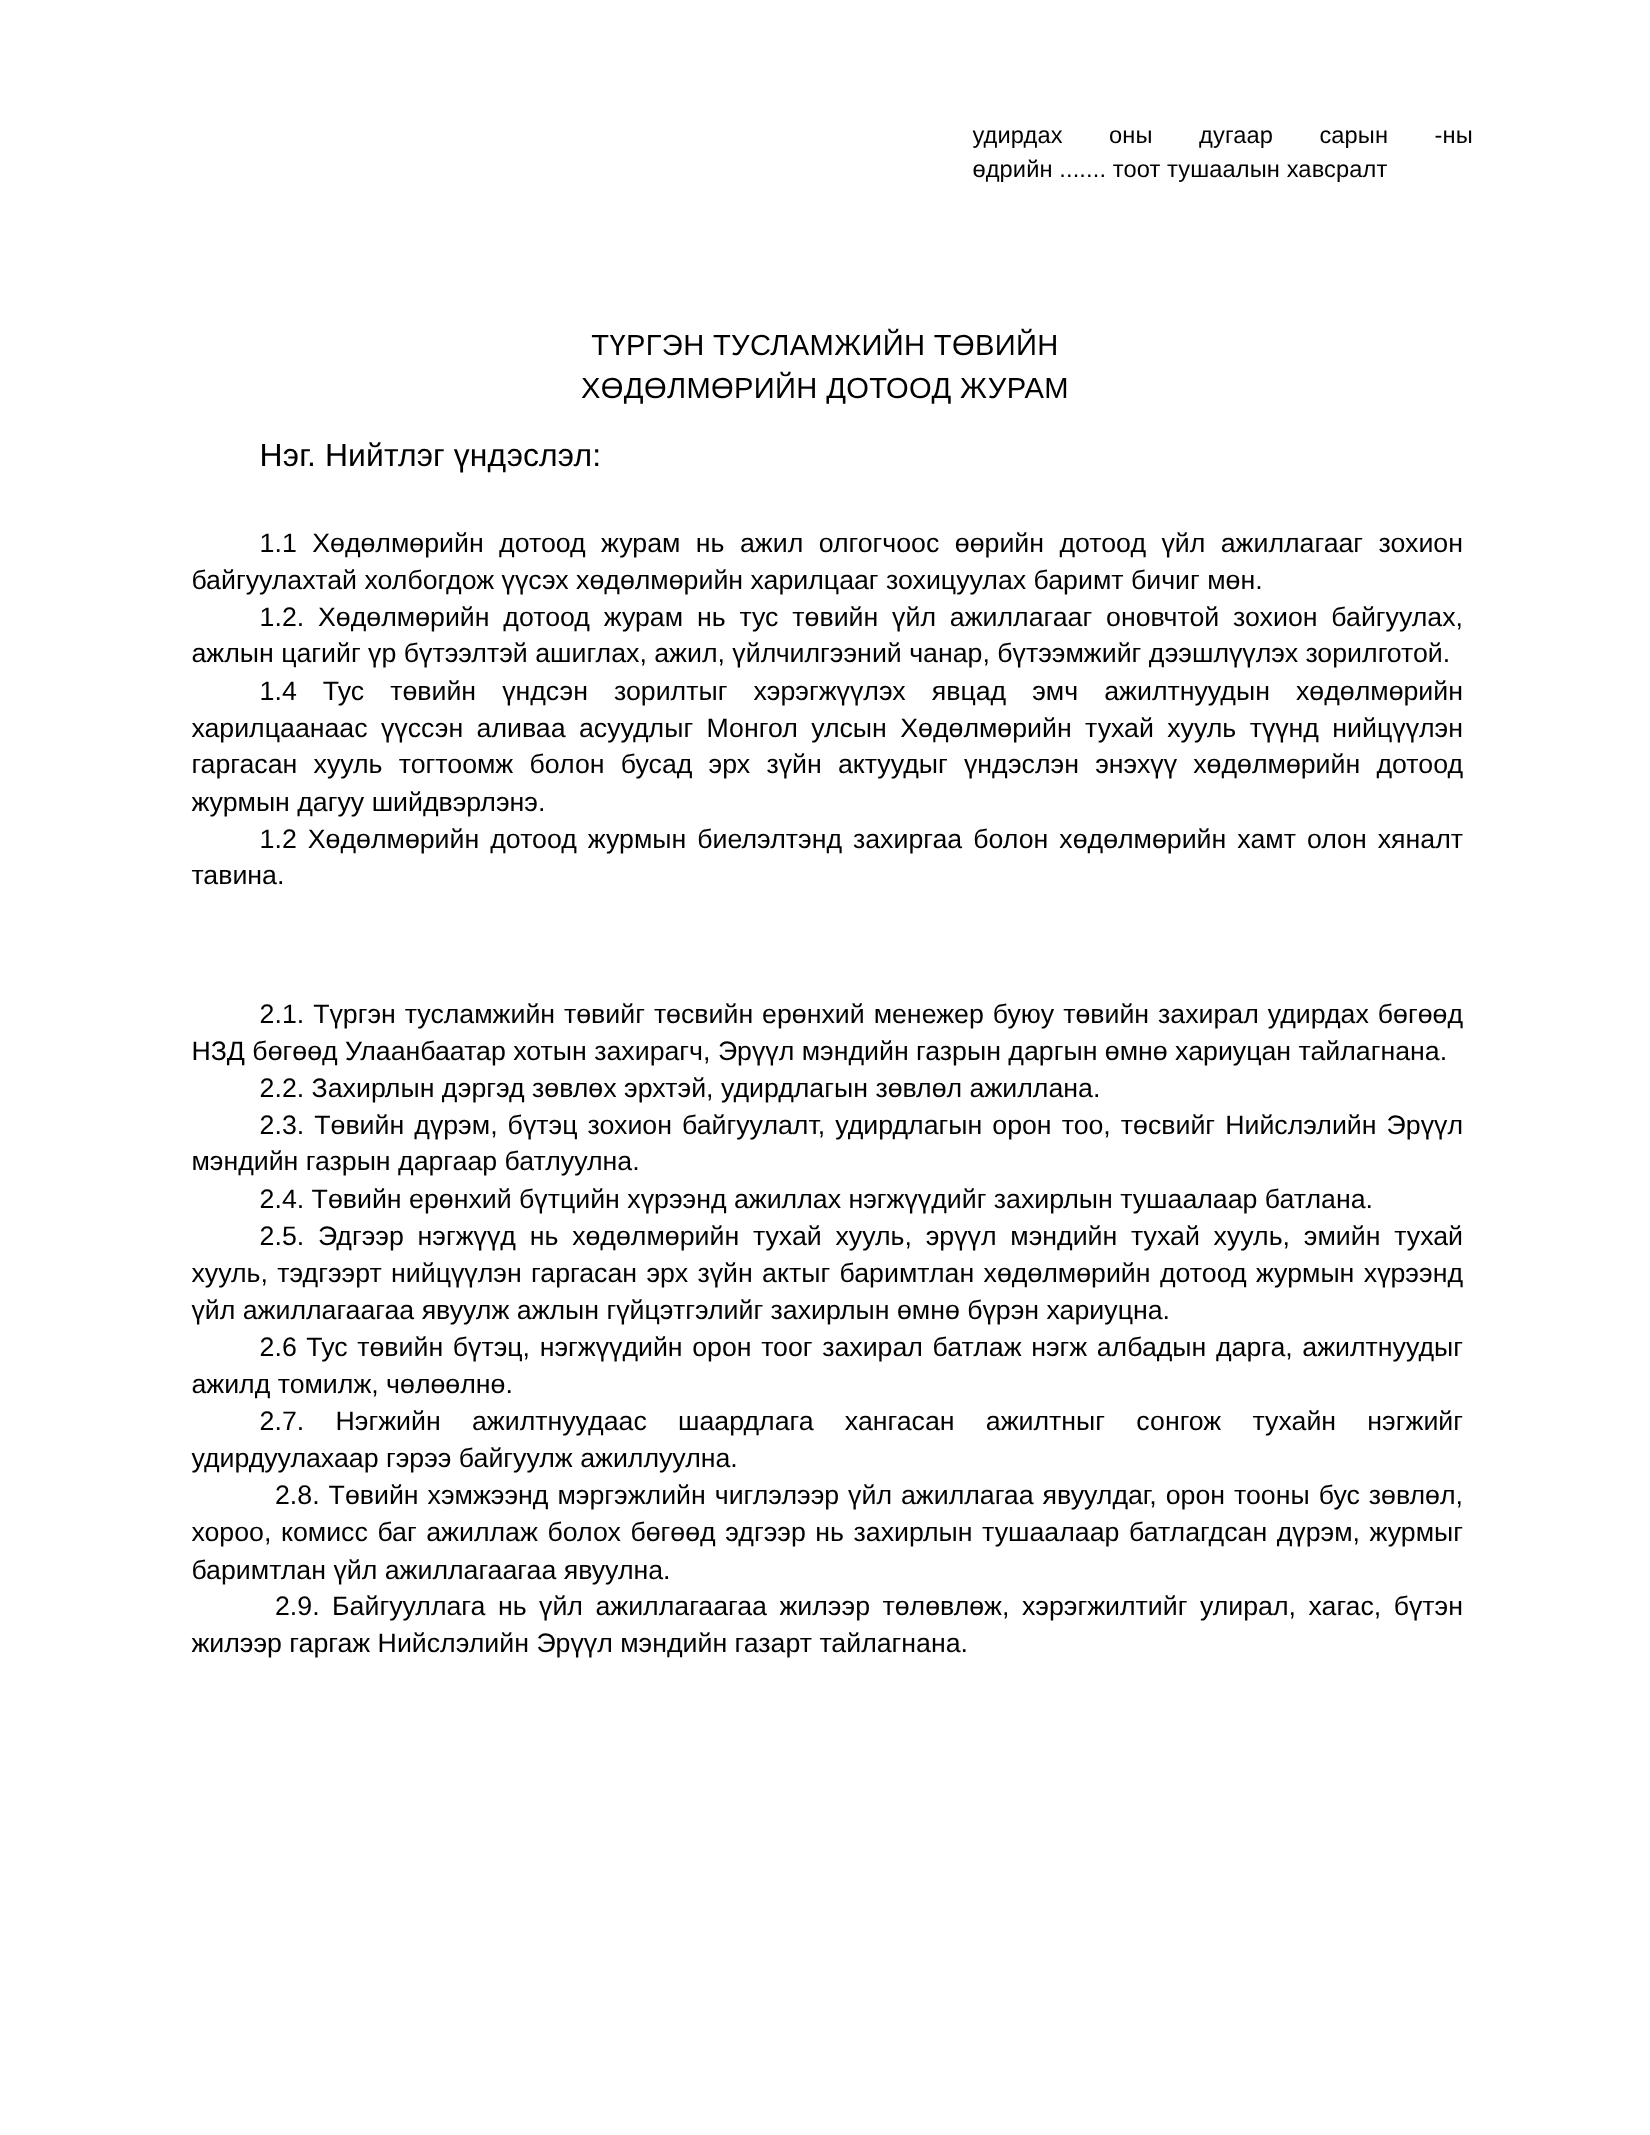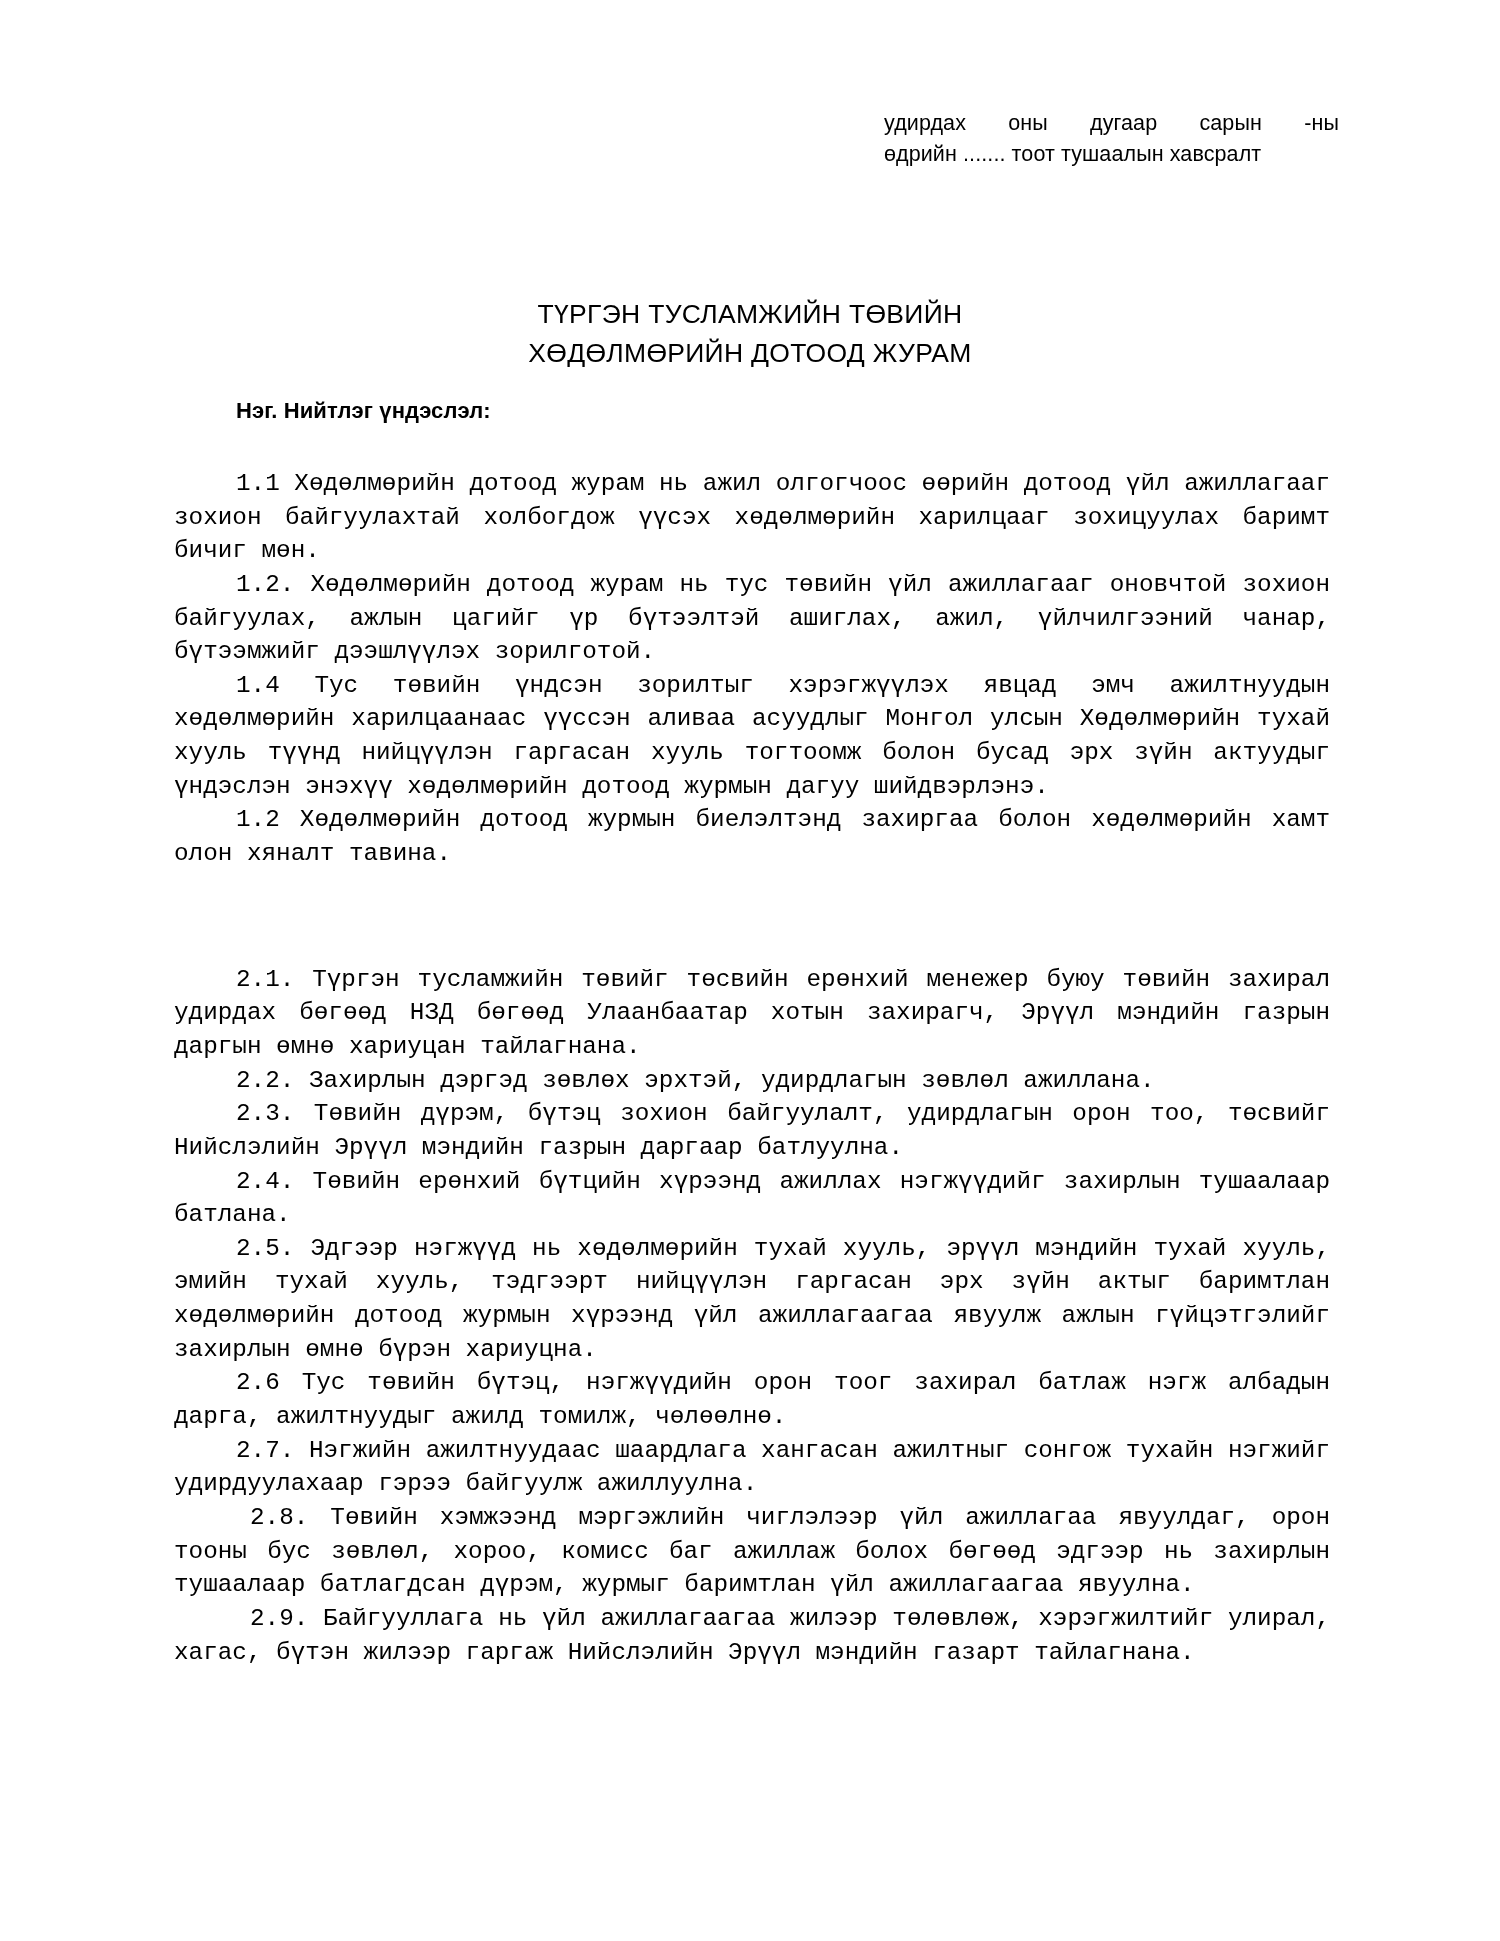--- a/index.html
+++ b/index.html
@@ -67,37 +67,36 @@
   
   .body-col {
     position: absolute;
     top: 394px;
     left: 174px;
     width: 1156px;
   }
 
   h2.section-heading {
     margin: 0;
-    font-size: 22px;
-    font-weight: bold;
+    font-size: 29px;
+    font-weight: normal;
     line-height: 1.5;
     text-indent: 62px;
     letter-spacing: 0.1px;
   }
 
   p.clause {
     margin: 0;
     font-size: 24.3px;
     line-height: 1.385;
     text-align: justify;
     text-indent: 62px;
     letter-spacing: 0px;
     word-spacing: 0px;
     hyphens: none;
-    font-family: Liberation Mono, monospace;
   }
   p.clause.indent-wide {
     text-indent: 76px;
   }
   .gap-md { height: 40px; }
   .gap-lg { height: 52px; }
 </style>
 </head>
 <body>
 

